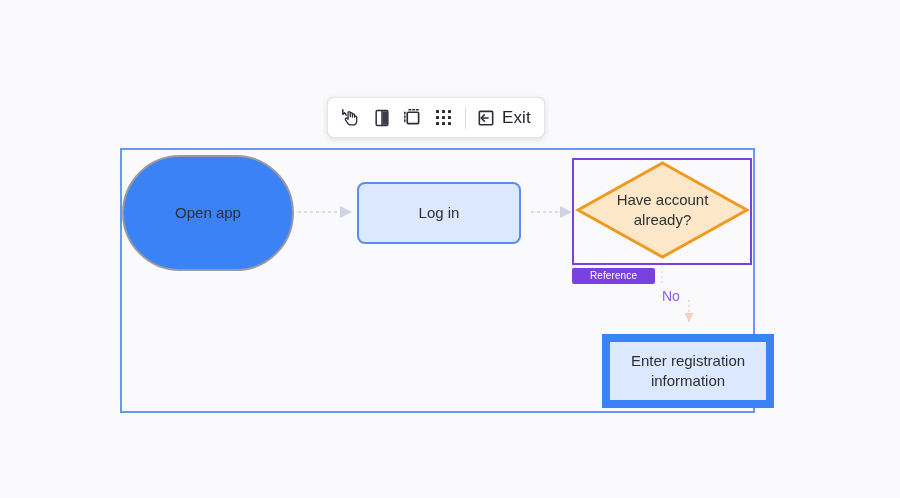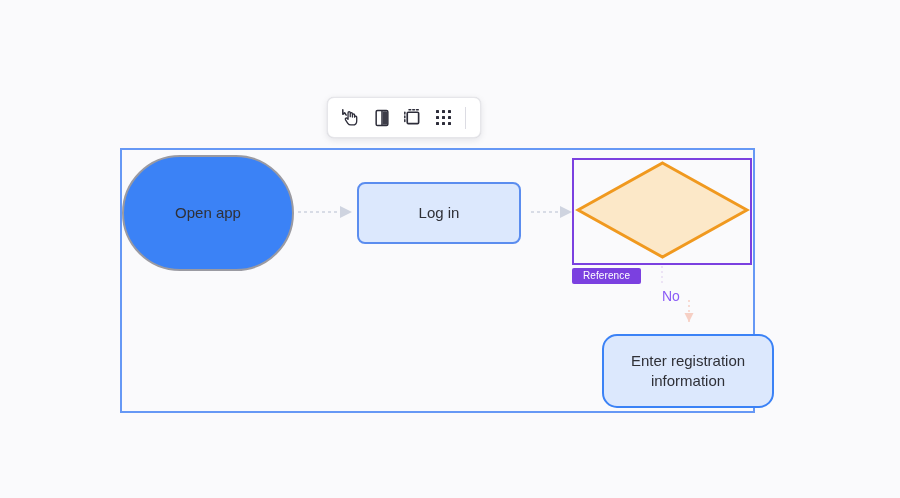--- a/index.html
+++ b/index.html
@@ -133,22 +133,22 @@
     border: 2px solid #5b8def;
     border-radius: 8px;
   }
 
   #node-register {
     left: 602px;
     top: 334px;
     width: 172px;
     height: 74px;
     background: #dce8fd;
-    border: 2px solid #3b82f6;
-    border-radius: 15px;
+    border: 8px solid #3b82f6;
+    border-radius: 0;
     z-index: 18;
   }
 
   
   #node-decision {
     left: 575px;
     top: 160px;
     width: 175px;
     height: 100px;
     z-index: 14;
@@ -175,21 +175,21 @@
   }
 
   
   #reference-badge {
     position: absolute;
     left: 572px;
     top: 268px;
     height: 16px;
     display: flex;
     align-items: center;
-    padding: 0 11px;
+    padding: 0 18px;
     background: #7b40e0;
     border-radius: 2px;
     z-index: 22;
     cursor: pointer;
   }
   #reference-badge span {
     color: #ffffff;
     font-size: 10px;
     letter-spacing: .1px;
     line-height: 1;
@@ -245,20 +245,22 @@
   </div>
 
   <div class="node" id="node-login">
     <span class="node-text">Log in</span>
   </div>
 
   <div class="node" id="node-decision">
     <svg class="diamond-svg" viewBox="0 0 175 100" preserveAspectRatio="none">
       <polygon points="87.5,3 172,50 87.5,97 3,50" fill="#fce8c8" stroke="#f0991f" stroke-width="3"></polygon>
     </svg>
+    <span class="node-text">Have account
+already?</span>
   </div>
 
   <div id="decision-selection"></div>
 
   <div id="reference-badge">
     <span>Reference</span>
   </div>
 
   <div class="node" id="node-register">
     <span class="node-text">Enter registration
@@ -305,16 +307,24 @@
           <i></i>
           <i></i>
           <i></i>
           <i></i>
           <i></i>
       </span>
     </div>
 
     <div class="tb-sep"></div>
 
+    <div id="exit-button">
+      <svg width="20" height="20" viewBox="0 0 24 24">
+        <path d="M19 4 H5 a1 1 0 0 0 -1 1 v14 a1 1 0 0 0 1 1 h14 a1 1 0 0 0 1 -1 V5 a1 1 0 0 0 -1 -1 z" fill="none" stroke="#2d2d3a" stroke-width="1.9" stroke-linejoin="round"></path>
+        <path d="M14.5 12 H6.6" stroke="#2d2d3a" stroke-width="1.9" stroke-linecap="round"></path>
+        <path d="M10 8.2 L6.2 12 L10 15.8" fill="none" stroke="#2d2d3a" stroke-width="1.9" stroke-linecap="round" stroke-linejoin="round"></path>
+      </svg>
+      <span id="exit-label">Exit</span>
+    </div>
 
   </div>
 
 </div>
 
 </body></html>

